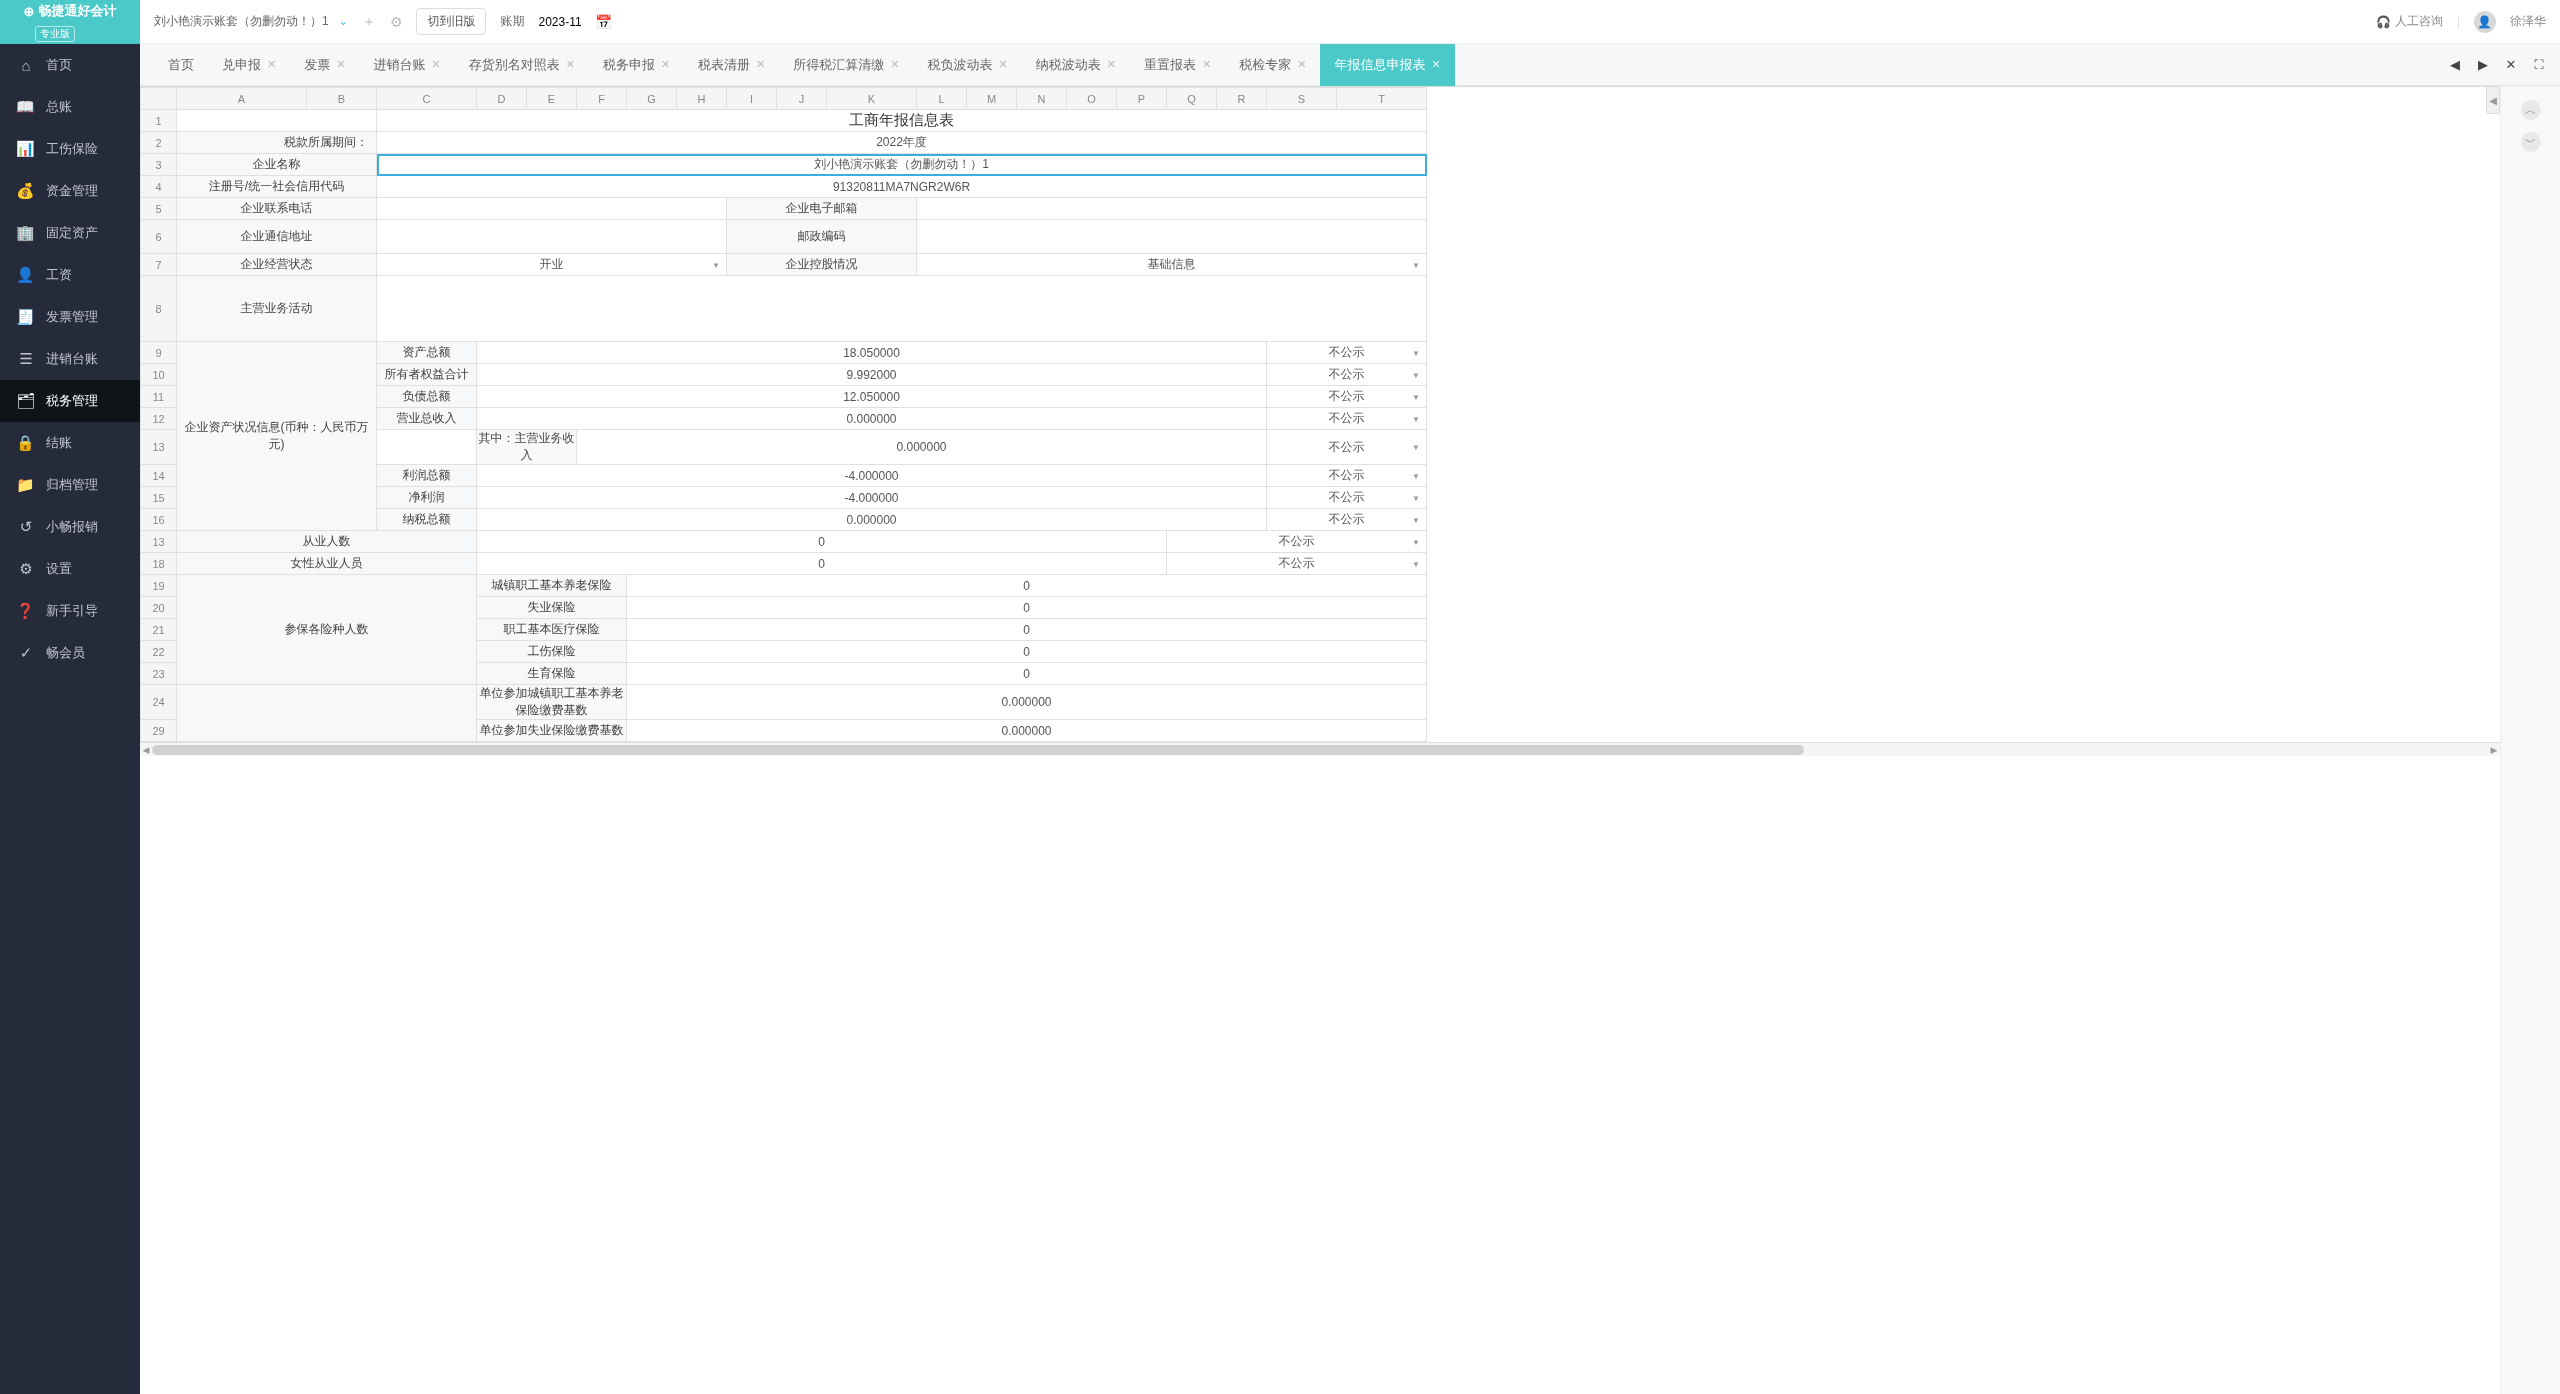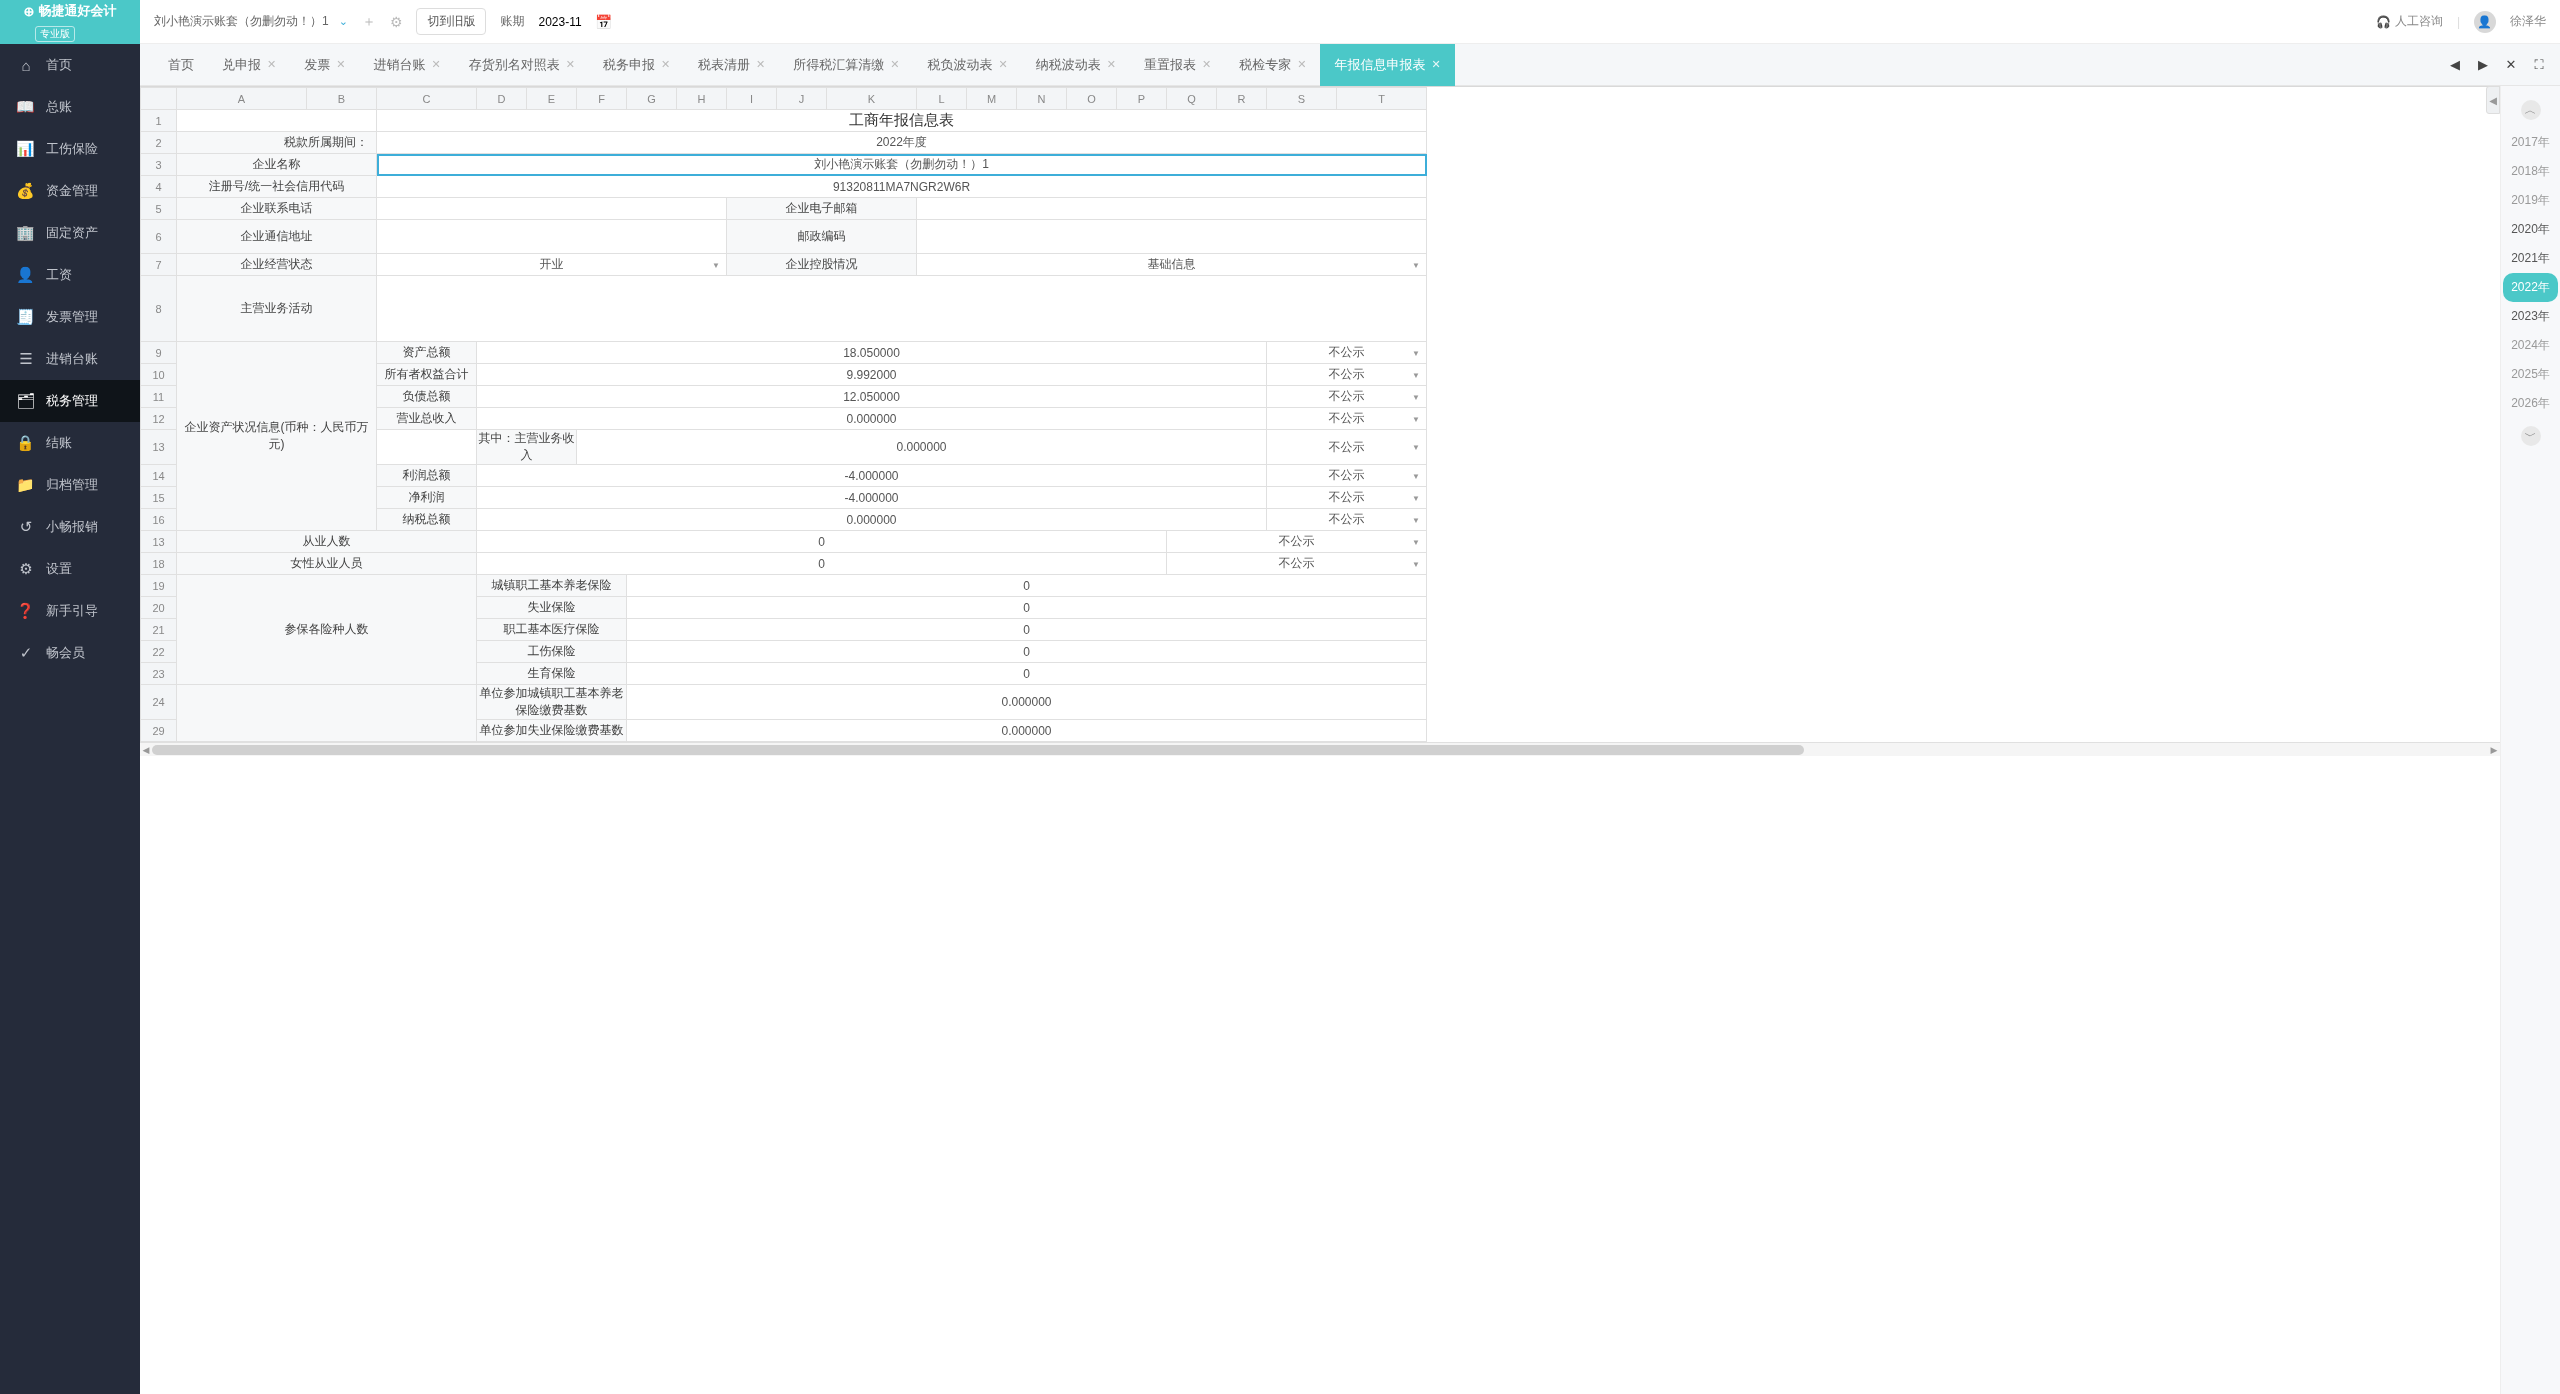--- a/index.html
+++ b/index.html
@@ -425,29 +425,17 @@
           <div class="arrow-l">◀</div>
             <div class="thumb"></div>
             <div class="arrow-r">▶</div>
         </div>
       </div>
       <div style="position:relative;">
         <div class="collapse-handle">◀</div>
       </div>
       <div class="year-rail">
         <div class="arrow">︿</div>
-        <div id="years">
-            <div class="yr">2017年</div>
-            <div class="yr">2018年</div>
-            <div class="yr">2019年</div>
-            <div class="yr avail">2020年</div>
-            <div class="yr avail">2021年</div>
-            <div class="yr active">2022年</div>
-            <div class="yr avail">2023年</div>
-            <div class="yr">2024年</div>
-            <div class="yr">2025年</div>
-            <div class="yr">2026年</div>
-          </div>
         <div class="arrow">﹀</div>
       </div>
     </div>
   </div>
 </div>
 
 </body></html>

